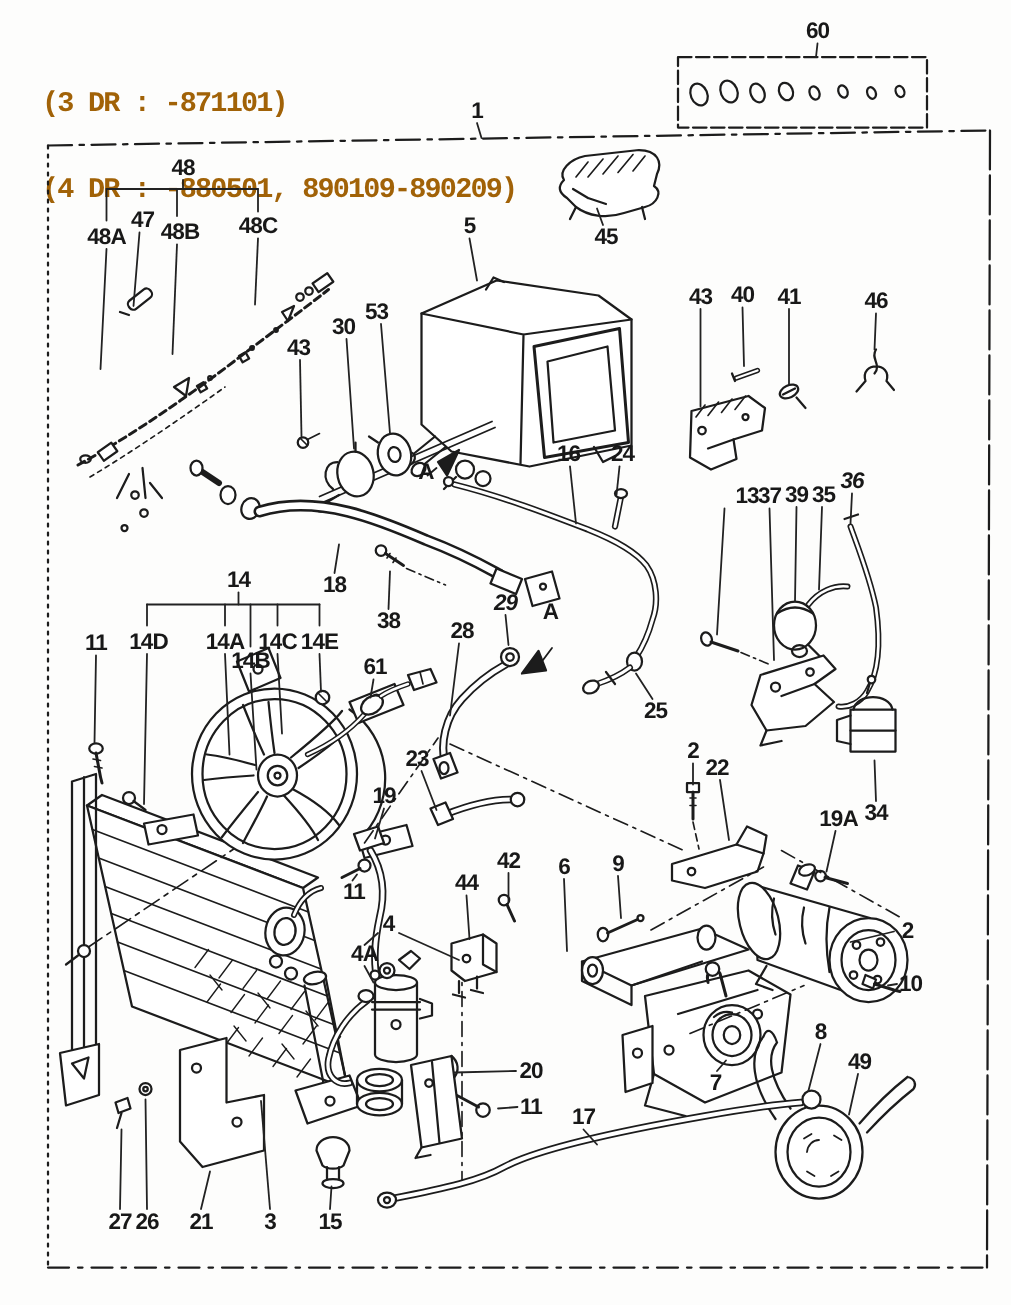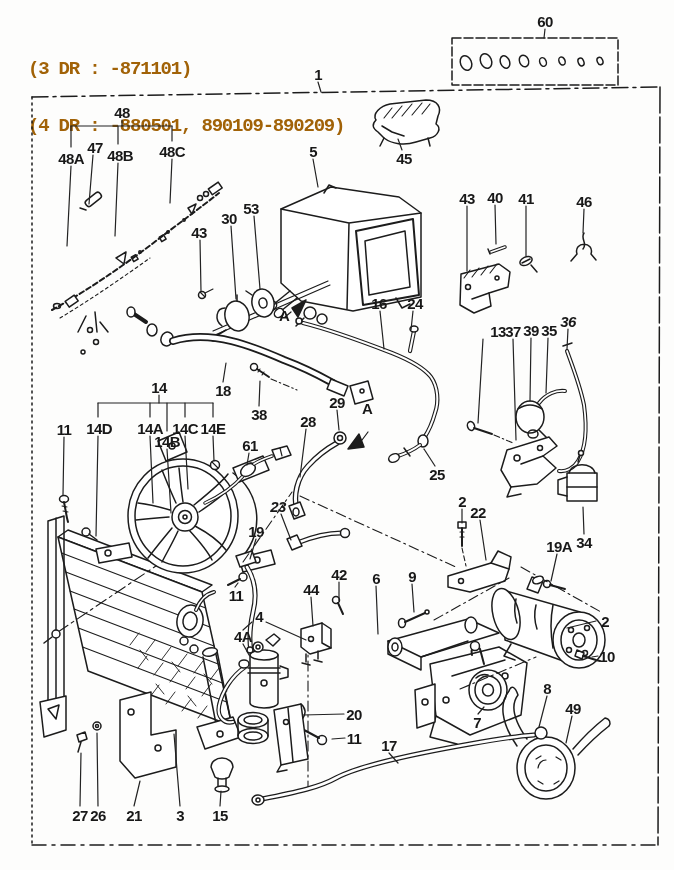--- a/index.html
+++ b/index.html
@@ -489,24 +489,24 @@
       <div class="part-label" style="left: 159px; top: 387px;">14</div>
       <div class="part-label" style="left: 99px; top: 428px;">14D</div>
       <div class="part-label" style="left: 150px; top: 428px;">14A</div>
       <div class="part-label" style="left: 167px; top: 441px;">14B</div>
       <div class="part-label" style="left: 185px; top: 428px; text-align: center;">14C</div>
       <div class="part-label" style="left: 213px; top: 428px;">14E</div>
       <div class="part-label" style="left: 223px; top: 390px;">18</div>
       <div class="part-label" style="left: 259px; top: 414px;">38</div>
       <div class="part-label" style="left: 250px; top: 445px;">61</div>
       <div class="part-label" style="left: 308px; top: 421px;">28</div>
-      <div class="part-label" style="left: 337px; top: 402px;">29</div>
+      <div class="part-label" style="left: 337px; top: 402px; font-style: italic;">29</div>
       <div class="part-label" style="left: 367px; top: 408px;">A</div>
       <div class="part-label" style="left: 284px; top: 315px;">A</div>
-      <div class="part-label" style="left: 278px; top: 506px; font-style: italic;">23</div>
+      <div class="part-label" style="left: 278px; top: 506px;">23</div>
       <div class="part-label" style="left: 256px; top: 531px;">19</div>
       <div class="part-label" style="left: 64px; top: 429px;">11</div>
       <div class="part-label" style="left: 236px; top: 595px;">11</div>
       <div class="part-label" style="left: 354px; top: 738px;">11</div>
       <div class="part-label" style="left: 462px; top: 501px;">2</div>
       <div class="part-label" style="left: 478px; top: 512px;">22</div>
       <div class="part-label" style="left: 559px; top: 546px;">19A</div>
       <div class="part-label" style="left: 584px; top: 542px;">34</div>
       <div class="part-label" style="left: 259px; top: 616px;">4</div>
       <div class="part-label" style="left: 243px; top: 636px;">4A</div>

